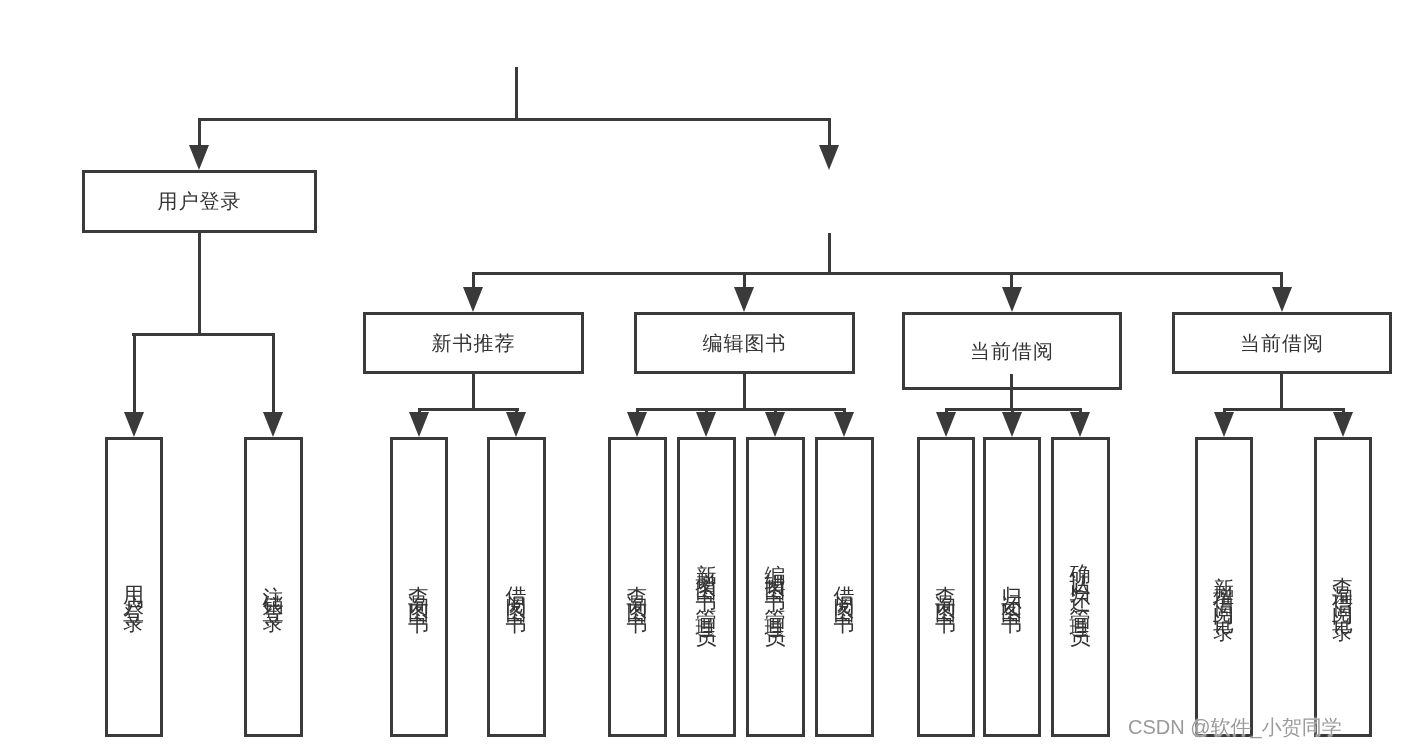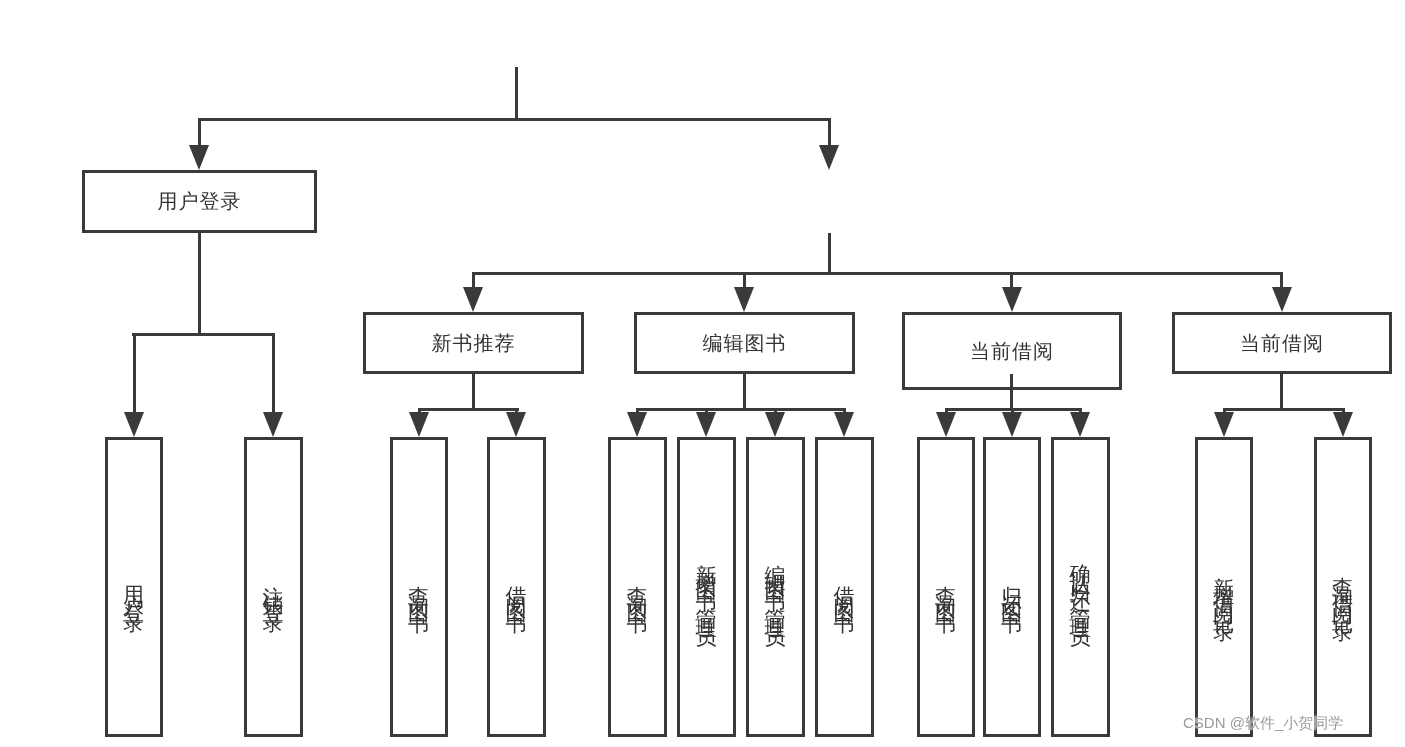--- a/index.html
+++ b/index.html
@@ -40,22 +40,22 @@
   .hl{position:absolute;height:3px;background:var(--line);}
   .vl{position:absolute;width:3px;background:var(--line);}
   .ah{
     position:absolute;width:0;height:0;
     border-left:10px solid transparent;
     border-right:10px solid transparent;
     border-top:25px solid var(--line);
   }
   .watermark{
     position:absolute;
-    left:1183px;top:714px;
-    font-size:15px;
+    left:1128px;top:714px;
+    font-size:20px;
     color:var(--wm);
     text-shadow:0 0 2px #fff,0 0 2px #fff;
     white-space:nowrap;
     z-index:5;
     text-align:right;
   }
 </style>
 </head>
 <body>
 

